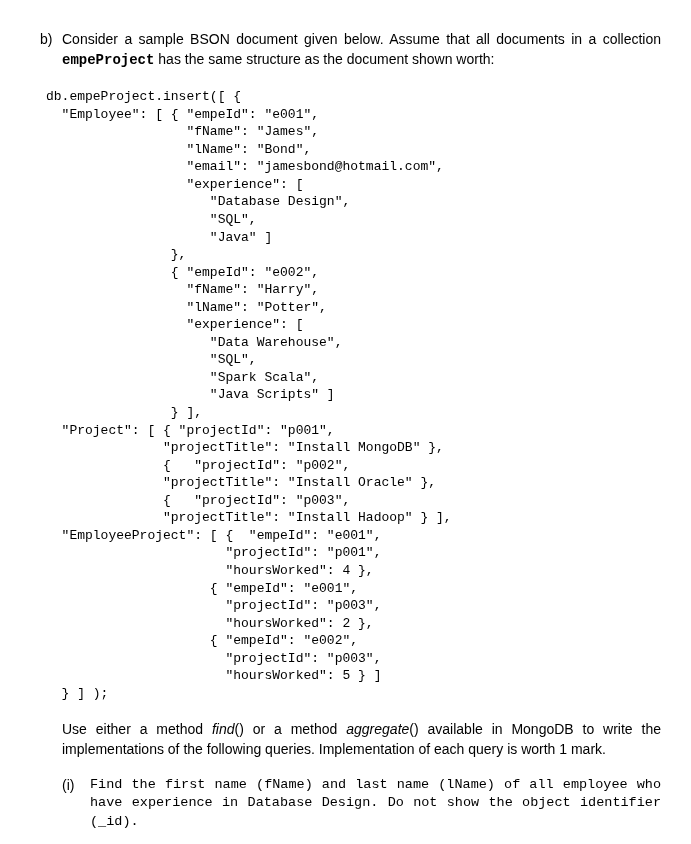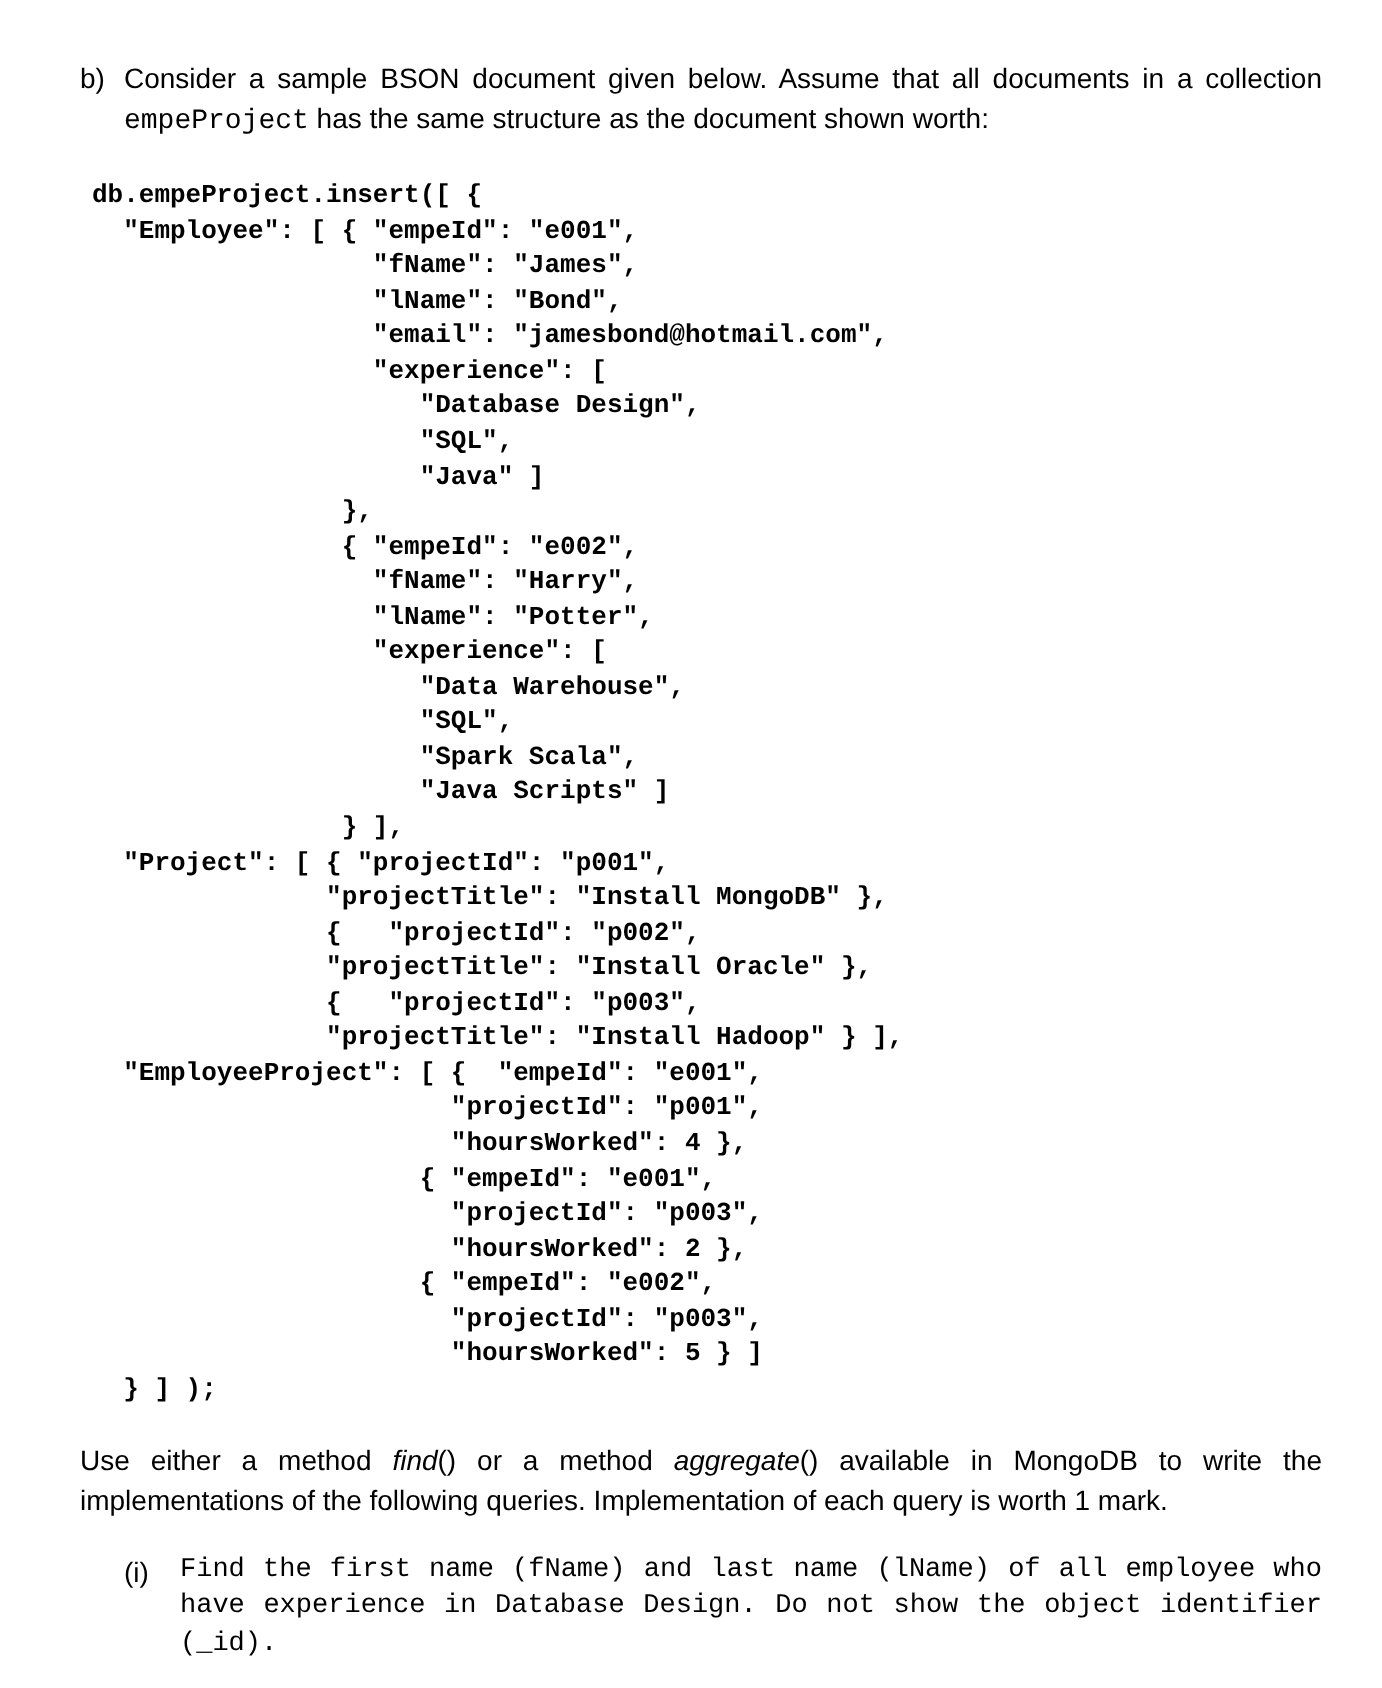--- a/index.html
+++ b/index.html
@@ -17,33 +17,34 @@
       float: left;
       width: 22px;
       font-weight: normal;
     }
     .question-text {
       margin-left: 22px;
       text-align: justify;
     }
     .mono-inline {
       font-family: "Courier New", Courier, monospace;
+      font-weight: bold;
     }
     .italic-inline {
       font-style: italic;
     }
     .code-block {
       font-family: "Courier New", Courier, monospace;
       font-size: 13px;
       white-space: pre;
       margin: 18px 0 18px 6px;
       line-height: 1.35;
-      font-weight: bold;
     }
     .instruction {
+      margin-left: 22px;
       margin-top: 18px;
       text-align: justify;
       font-weight: normal;
     }
     .subquestion {
       margin-top: 16px;
       margin-left: 22px;
     }
     .sub-label {
       float: left;

